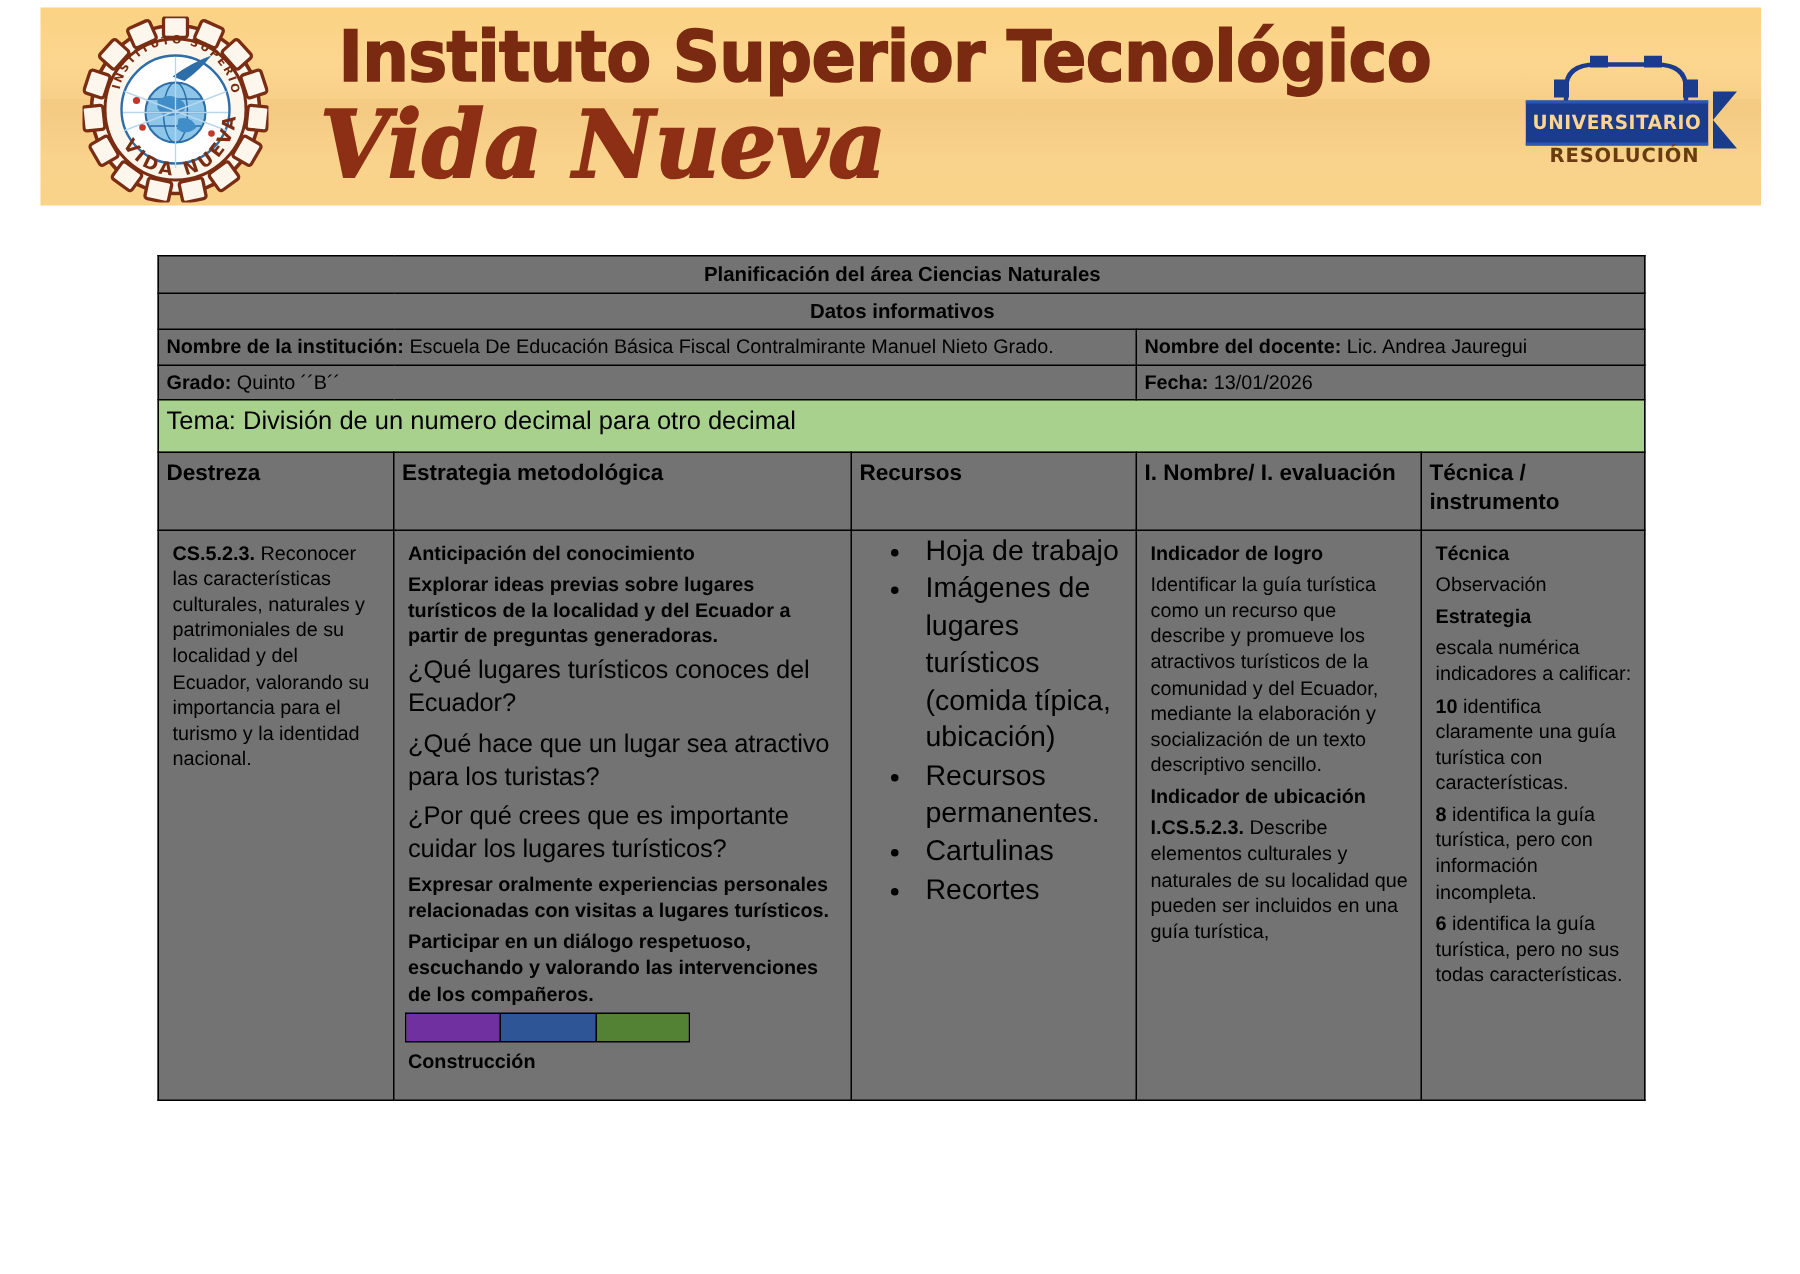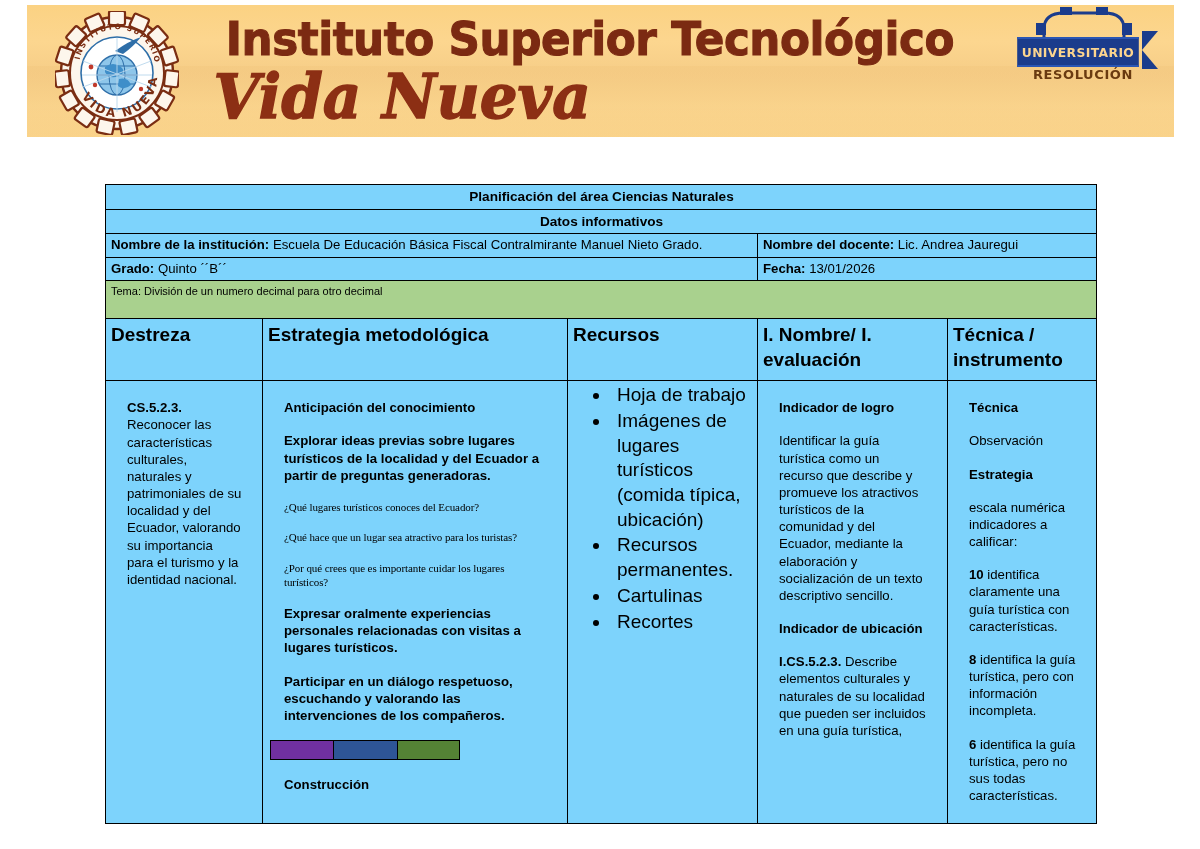--- a/index.html
+++ b/index.html
@@ -76,21 +76,21 @@
     color: #8c2f14;
     -webkit-text-stroke: 1.4px #8c2f14;
     transform: scaleX(0.96);
     white-space: nowrap;
   }
 
   
   .seal-right {
     position: absolute;
     right: 16px;
-    top: 2px;
+    top: 32px;
     width: 150px;
     height: 112px;
   }
   .seal-ribbon {
     position: absolute;
     left: 6px;
     top: 30px;
     width: 128px;
     height: 26px;
     background: #1b3c8c;
@@ -133,25 +133,25 @@
     font-weight: 700;
     font-size: 14px;
     color: #3b2208;
     letter-spacing: -0.2px;
   }
 
   
   .plan-table {
     position: absolute;
     left: 105px;
-    top: 184px;
+    top: 170px;
     width: 991px;
     border-collapse: collapse;
     table-layout: fixed;
-    background: #7dd3fc;
+    background: #737373;
   }
   .plan-table td {
     border: 1.6px solid #000;
     padding: 2px 4px 3px 5px;
     vertical-align: top;
     font-family: "Liberation Sans", sans-serif;
     font-size: 13.2px;
     line-height: 1.30;
     color: #000;
   }
@@ -161,47 +161,47 @@
     padding-top: 3px;
     padding-bottom: 3px;
   }
   .row-title td { font-size: 13.6px; }
   .row-subtitle td { font-size: 13.6px; }
 
   .lbl { font-weight: 700; }
 
   .row-tema td {
     background: #a9d18e;
-    font-size: 11px;
+    font-size: 17px;
     padding-top: 3px;
-    padding-bottom: 20px;
+    padding-bottom: 9px;
   }
 
   .row-head td {
     font-weight: 700;
-    font-size: 19px;
+    font-size: 15px;
     padding-top: 4px;
     padding-bottom: 8px;
   }
 
   .body-cell { height: 374px; }
 
   
   .c1 { width: 157px; }
   .c2 { width: 305px; }
   .c3 { width: 190px; }
   .c4 { width: 190px; }
   .c5 { width: 149px; }
 
   
-  .p { margin: 16px; }
+  .p { margin: 4px; }
   .b  { font-weight: 700; }
   .serifq {
-    font-family: Liberation Serif, serif;
-    font-size: 11px;
+    font-family: Liberation Sans, sans-serif;
+    font-size: 17px;
     letter-spacing: -0.1px;
   }
 
   ul.res {
     margin: 0;
     padding-left: 38px;
     list-style: disc;
   }
   ul.res li {
     margin: 0 0 1px 0;

